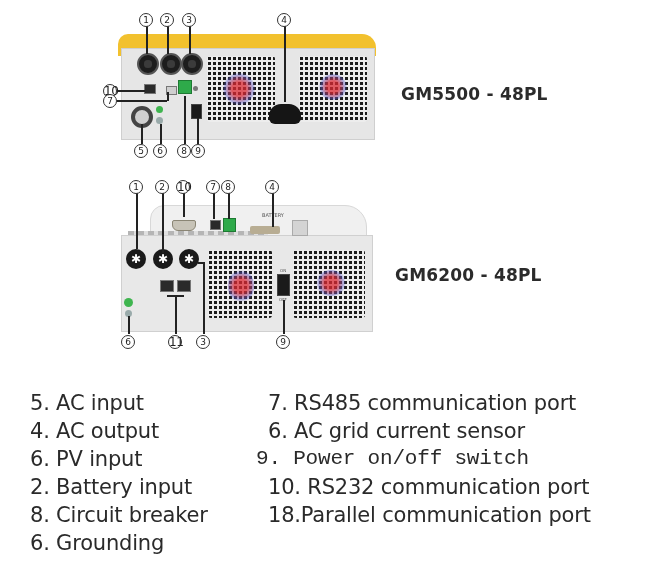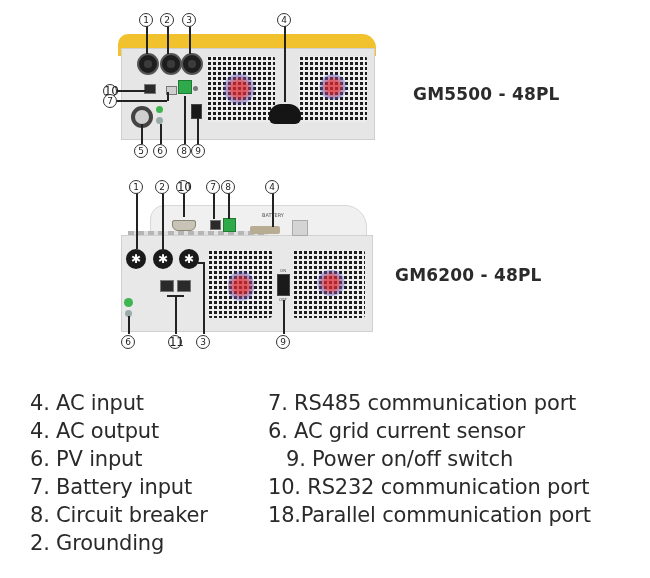--- a/index.html
+++ b/index.html
@@ -84,21 +84,21 @@
   <div class="callout" style="left:160px;top:13px;">2</div>
   <div class="callout" style="left:182px;top:13px;">3</div>
   <div class="callout" style="left:277px;top:13px;">4</div>
   <div class="callout two" style="left:103px;top:84px;">10</div>
   <div class="callout" style="left:103px;top:94px;">7</div>
   <div class="callout" style="left:134px;top:144px;">5</div>
   <div class="callout" style="left:153px;top:144px;">6</div>
   <div class="callout" style="left:177px;top:144px;">8</div>
   <div class="callout" style="left:191px;top:144px;">9</div>
 
-  <div class="model" style="left:413px;top:84px;">GM5500 - 48PL</div>
+  <div class="model" style="left:401px;top:84px;">GM5500 - 48PL</div>
 </div>
 
 <div>
   <div class="dev2-top"></div>
   <div class="dev2-fins"></div>
   <div class="dev2-body"></div>
 
   <div class="db9" style="left:172px;top:220px;width:22px;height:9px;"></div>
   <div class="rj" style="left:210px;top:220px;width:9px;height:8px;"></div>
   <div class="green-term" style="left:223px;top:218px;width:11px;height:12px;"></div>
@@ -146,25 +146,25 @@
   <div class="callout" style="left:265px;top:180px;">4</div>
   <div class="callout" style="left:121px;top:335px;">6</div>
   <div class="callout two" style="left:168px;top:335px;">11</div>
   <div class="callout" style="left:196px;top:335px;">3</div>
   <div class="callout" style="left:276px;top:335px;">9</div>
 
   <div class="model" style="left:395px;top:265px;">GM6200 - 48PL</div>
 </div>
 
 <div>
-  <div class="legend-item" style="left:30px;top:391px;">4. AC input</div>
+  <div class="legend-item" style="left:30px;top:391px;">5. AC input</div>
   <div class="legend-item" style="left:30px;top:419px;">4. AC output</div>
   <div class="legend-item" style="left:30px;top:447px;">6. PV input</div>
-  <div class="legend-item" style="left:30px;top:475px;">7. Battery input</div>
+  <div class="legend-item" style="left:30px;top:475px;">2. Battery input</div>
   <div class="legend-item" style="left:30px;top:503px;">8. Circuit breaker</div>
-  <div class="legend-item" style="left:30px;top:531px;">2. Grounding</div>
+  <div class="legend-item" style="left:30px;top:531px;">6. Grounding</div>
 
   <div class="legend-item" style="left:268px;top:391px;">7. RS485 communication port</div>
   <div class="legend-item" style="left:268px;top:419px;">6. AC grid current sensor</div>
-  <div class="legend-item" style="left:286px;top:447px;">9. Power on/off switch</div>
+  <div class="legend-item" style="left:256px;top:447px;font-family:Liberation Mono, monospace;">9. Power on/off switch</div>
   <div class="legend-item" style="left:268px;top:475px;">10. RS232 communication port</div>
   <div class="legend-item" style="left:268px;top:503px;">18.Parallel communication port</div>
 </div>
 
 </body></html>

